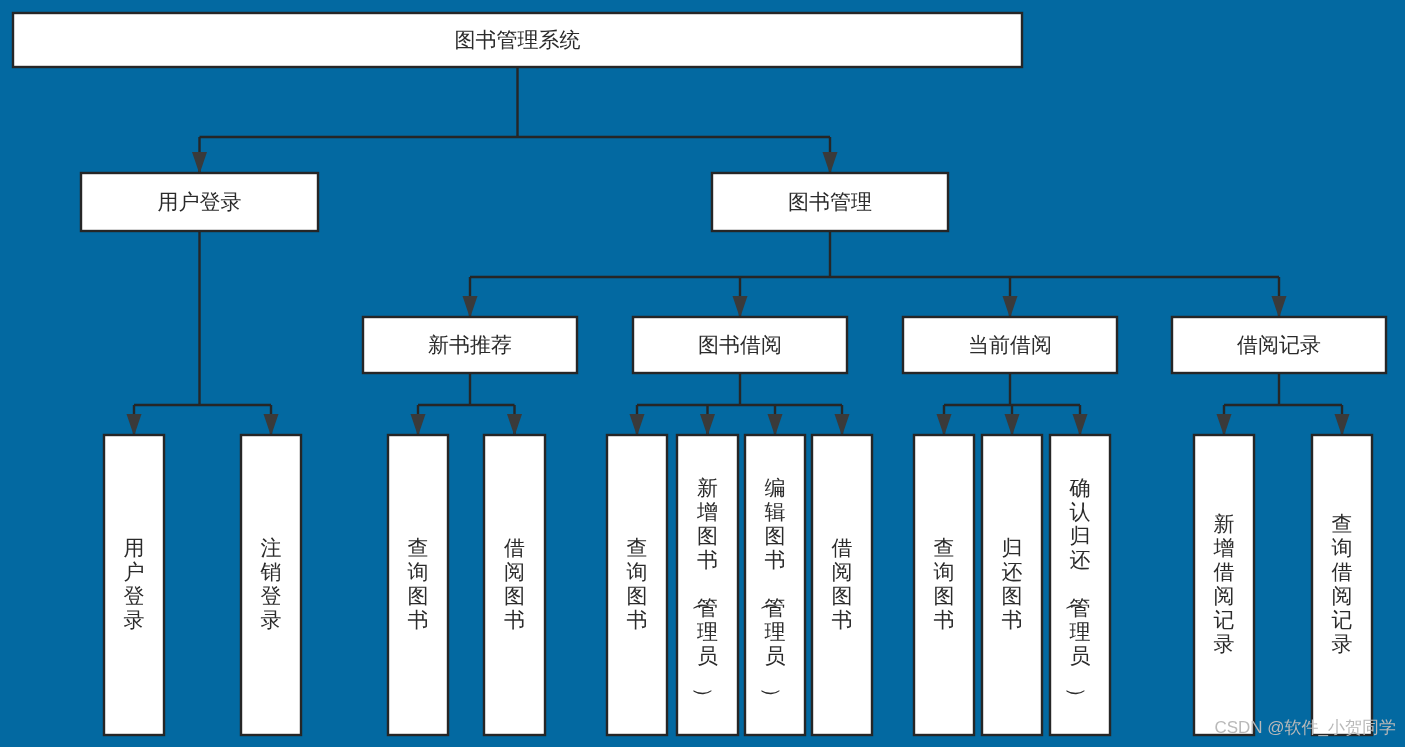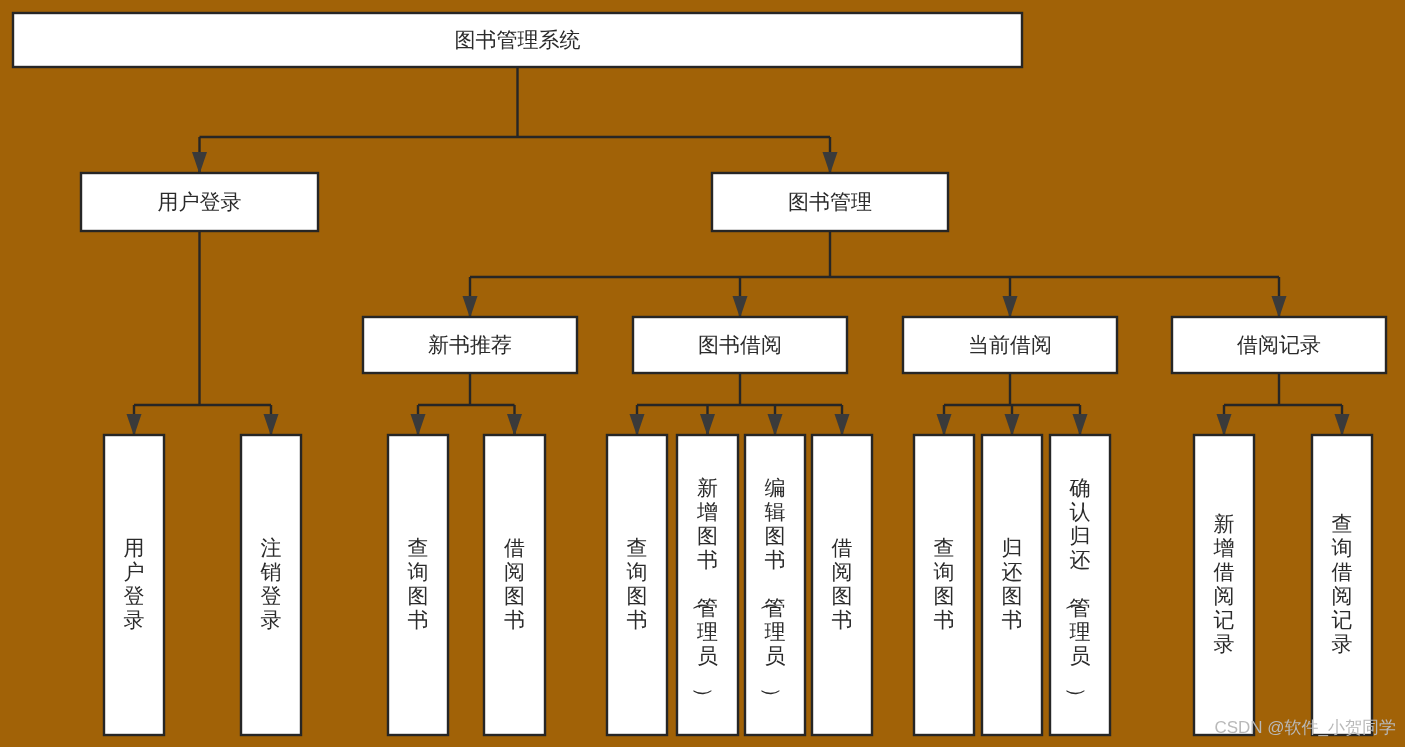--- a/index.html
+++ b/index.html
@@ -10,21 +10,21 @@
   body {
     width: 1405px;
     height: 747px;
     font-family: "Liberation Sans", "DejaVu Sans", sans-serif;
     overflow: hidden;
   }
   #diagram-root {
     position: relative;
     width: 1405px;
     height: 747px;
-    background: #a16207;
+    background: #0369a1;
   }
   svg.diagram-canvas {
     position: absolute;
     left: 0;
     top: 0;
     width: 1405px;
     height: 747px;
     display: block;
   }
   .node-box {

